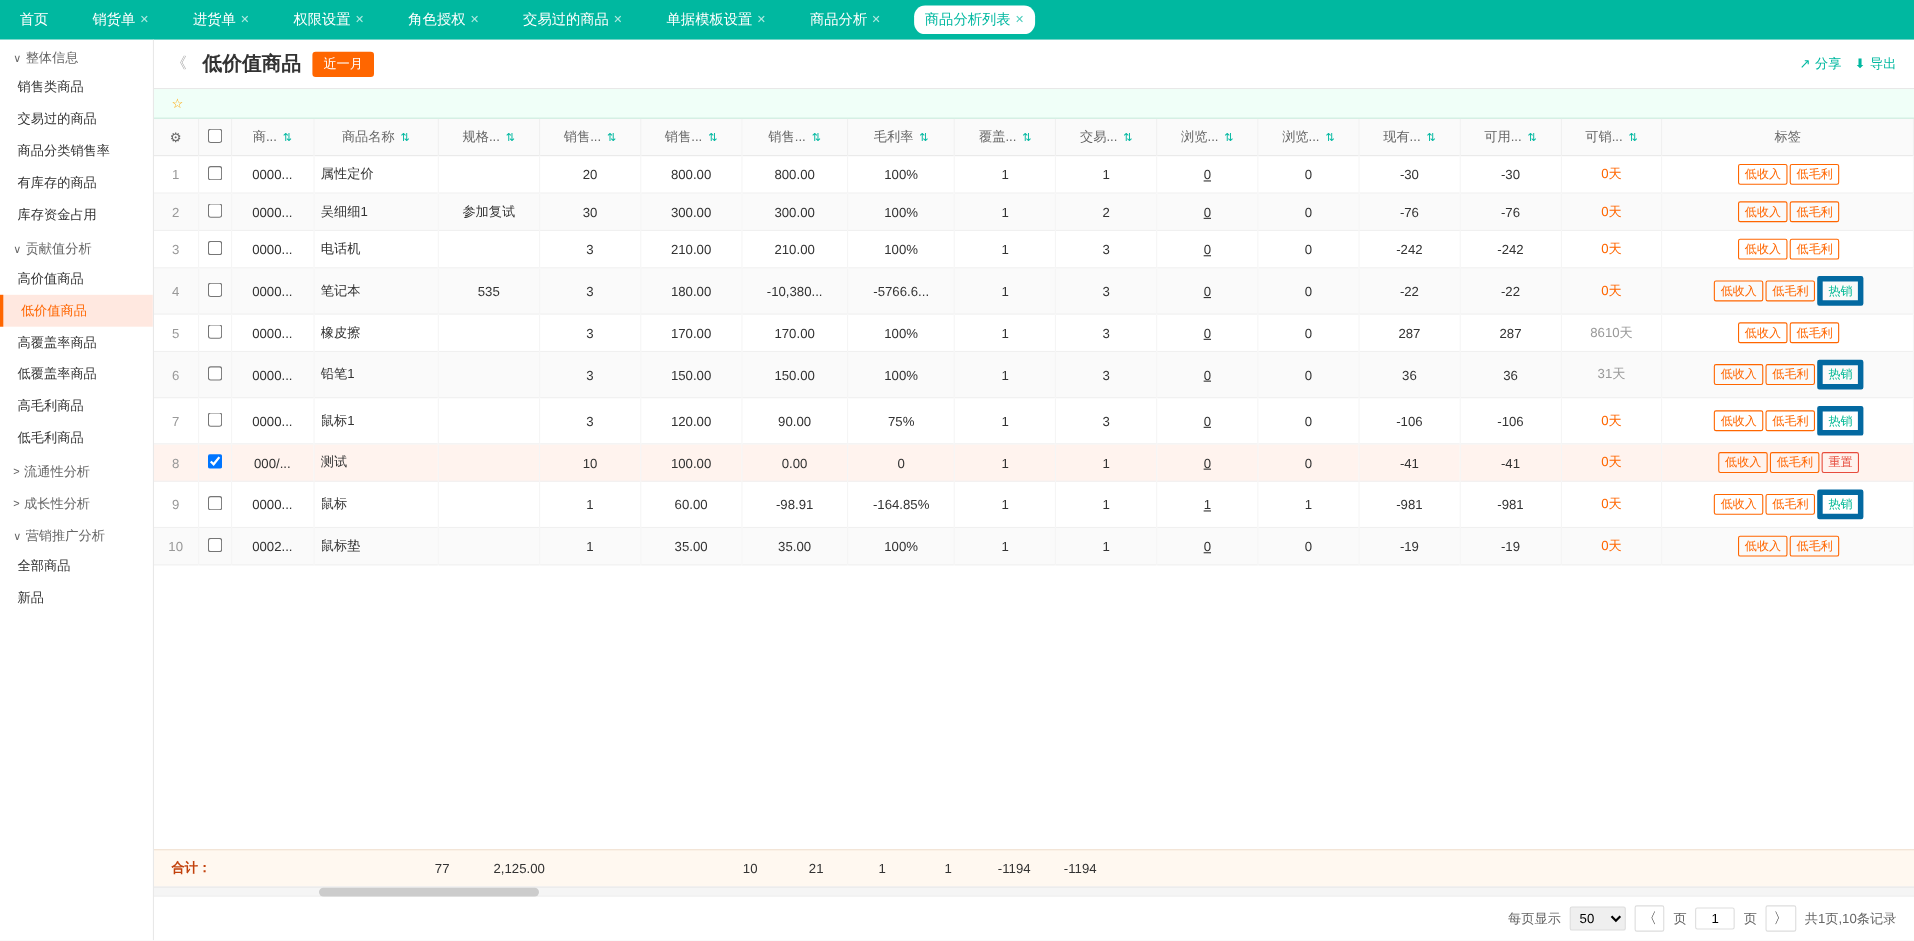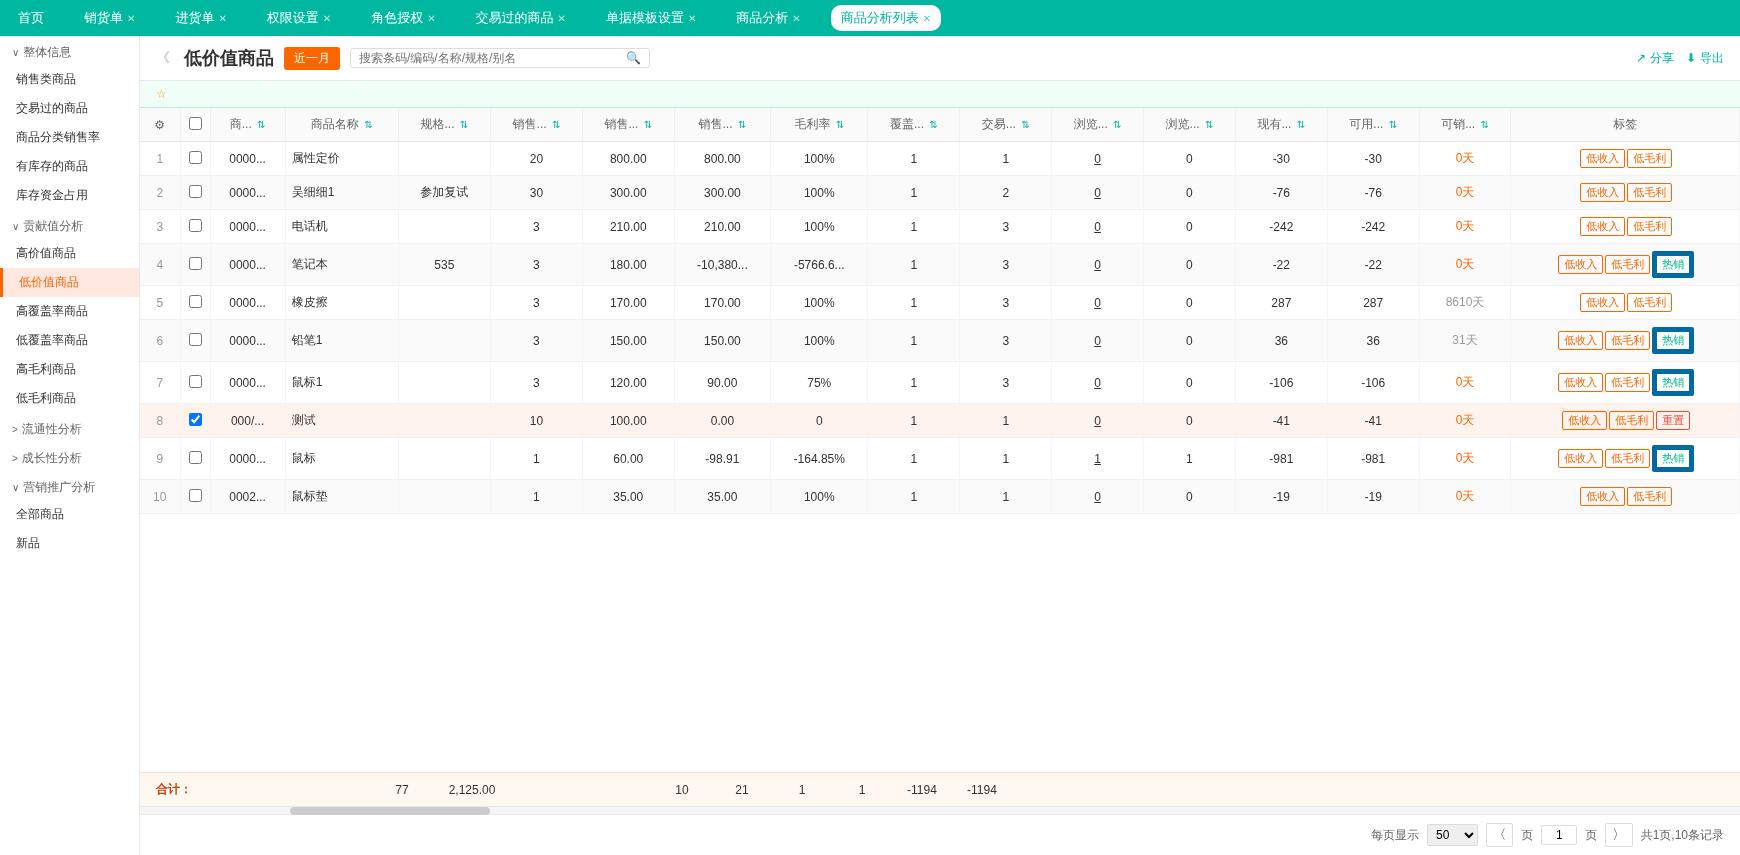--- a/index.html
+++ b/index.html
@@ -345,24 +345,20 @@
     <div class="sidebar-item">全部商品</div>
     <div class="sidebar-item">新品</div>
   </div>
 
   <div class="main">
 
     <div class="page-header">
       <span class="collapse-btn">《</span>
       <span class="page-title">低价值商品</span>
       <button class="filter-btn">近一月</button>
-      <div class="search-box">
-        <input type="text" placeholder="搜索条码/编码/名称/规格/别名" style="">
-        <span style="color:#00b8a0;cursor:pointer;">🔍</span>
-      </div>
       <div class="header-actions">
         <span class="action-btn">
           <span>↗</span>
           <span>分享</span>
         </span>
         <span class="action-btn">
           <span>⬇</span>
           <span>导出</span>
         </span>
       </div>

